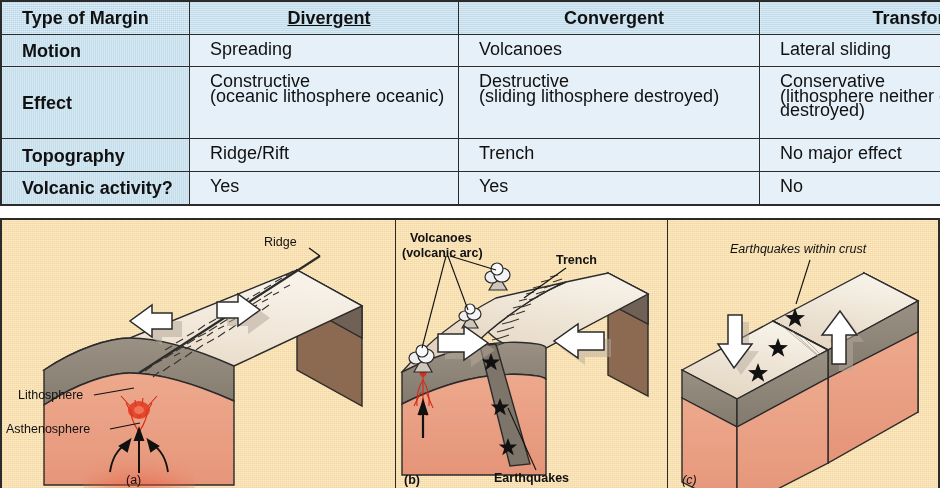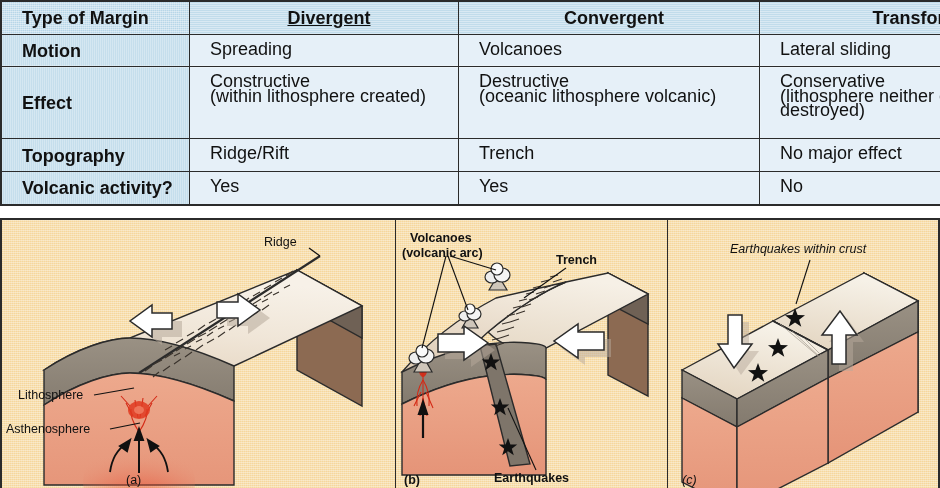--- a/index.html
+++ b/index.html
@@ -81,23 +81,23 @@
       </tr>
       <tr>
         <td class="rowhead">Motion</td>
         <td class="mid">Spreading</td>
         <td class="mid">Volcanoes</td>
         <td class="mid">Lateral sliding</td>
       </tr>
       <tr style="height:72px;">
         <td class="rowhead">Effect</td>
         <td style="white-space:pre-line;">Constructive
-(within lithosphere created)</td>
+(oceanic lithosphere oceanic)</td>
         <td style="white-space:pre-line;">Destructive
-(oceanic lithosphere volcanic)</td>
+(sliding lithosphere destroyed)</td>
         <td style="white-space:pre-line;">Conservative
 (lithosphere neither created or
 destroyed)</td>
       </tr>
       <tr>
         <td class="rowhead">Topography</td>
         <td class="mid">Ridge/Rift</td>
         <td class="mid">Trench</td>
         <td class="mid">No major effect</td>
       </tr>

